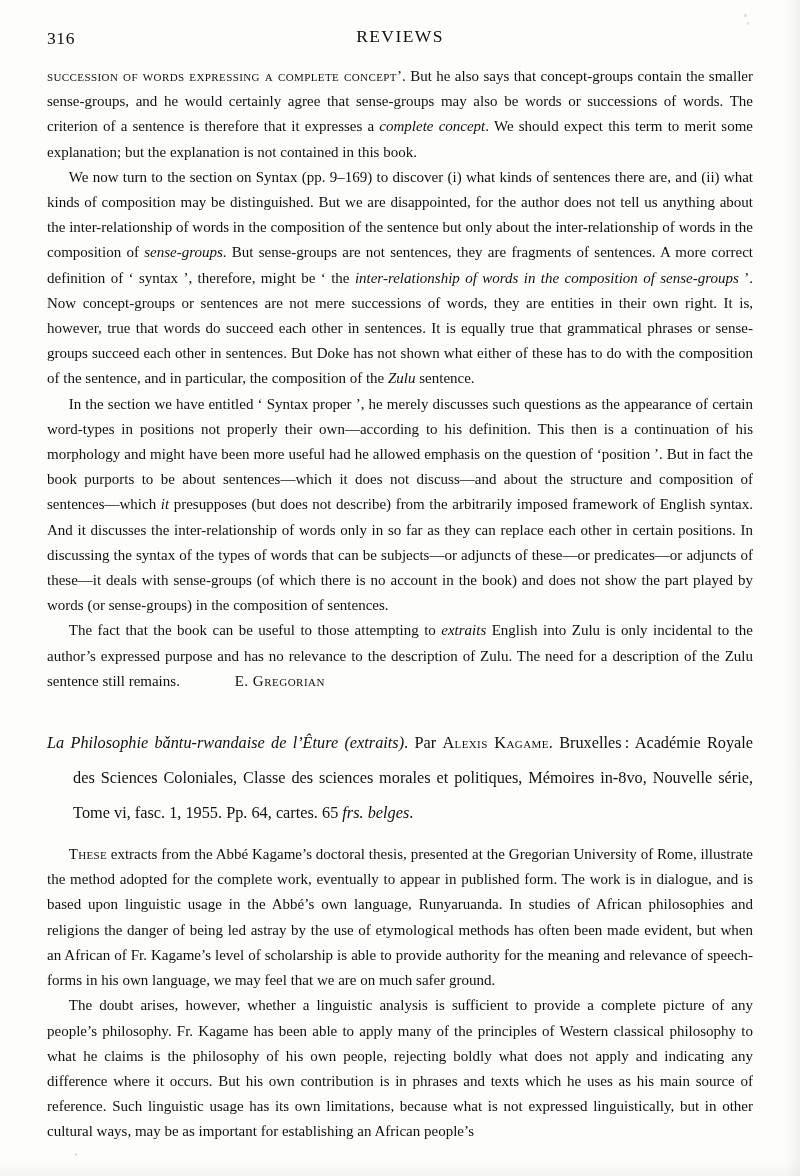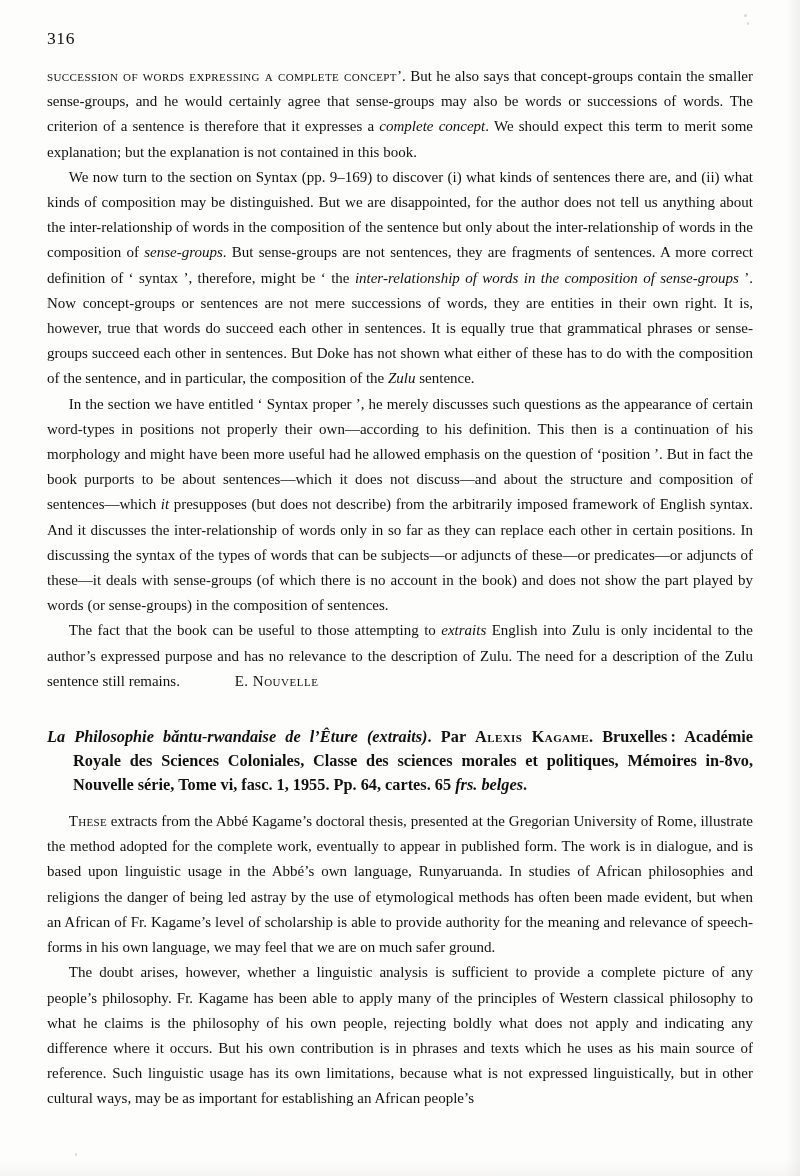--- a/index.html
+++ b/index.html
@@ -84,25 +84,24 @@
     font-variant: small-caps;
     letter-spacing: 0.5px;
     padding-left: 2.2em;
   }
 
   
   .review-head {
     margin-top: 31px;
     margin-bottom: 12px;
     font-size: 16.3px;
-    line-height: 24px;
+    line-height: 35px;
     text-align: justify;
     padding-left: 1.6em;
     text-indent: -1.6em;
-    font-weight: bold;
   }
   .review-head .sc { font-variant: small-caps; letter-spacing: 0.4px; }
 
   
   .speck {
     position: absolute;
     background: #b9b9b4;
     border-radius: 50%;
     opacity: 0.55;
     pointer-events: none;
@@ -124,28 +123,29 @@
 </style>
 </head>
 <body>
 
 <div class="page">
 
   <div class="page-inner">
 
     <div class="running-head">
       <div class="folio">316</div>
+      <div class="head-title">REVIEWS</div>
     </div>
 
     <div class="bodytext">
       <p class="no-indent"><span class="smallcaps">succession of words expressing a complete concept</span>’. But he also says that concept-groups contain the smaller sense-groups, and he would certainly agree that sense-groups may also be words or successions of words. The criterion of a sentence is therefore that it expresses a <span class="ital">complete concept</span>. We should expect this term to merit some explanation; but the explanation is not contained in this book.</p>
       <p class="indent">We now turn to the section on Syntax (pp. 9–169) to discover (i) what kinds of sentences there are, and (ii) what kinds of composition may be distinguished. But we are disappointed, for the author does not tell us anything about the inter-relationship of words in the composition of the sentence but only about the inter-relationship of words in the composition of <span class="ital">sense-groups</span>. But sense-groups are not sentences, they are fragments of sentences. A more correct definition of ‘ syntax ’, therefore, might be ‘ the <span class="ital">inter-relationship of words in the composition of sense-groups</span> ’. Now concept-groups or sentences are not mere successions of words, they are entities in their own right. It is, however, true that words do succeed each other in sentences. It is equally true that grammatical phrases or sense-groups succeed each other in sentences. But Doke has not shown what either of these has to do with the composition of the sentence, and in particular, the composition of the <span class="ital">Zulu</span> sentence.</p>
       <p class="indent">In the section we have entitled ‘ Syntax proper ’, he merely discusses such questions as the appearance of certain word-types in positions not properly their own—according to his definition. This then is a continuation of his morphology and might have been more useful had he allowed emphasis on the question of ‘position ’. But in fact the book purports to be about sentences—which it does not discuss—and about the structure and composition of sentences—which <span class="ital">it</span> presupposes (but does not describe) from the arbitrarily imposed framework of English syntax. And it discusses the inter-relationship of words only in so far as they can replace each other in certain positions. In discussing the syntax of the types of words that can be subjects—or adjuncts of these—or predicates—or adjuncts of these—it deals with sense-groups (of which there is no account in the book) and does not show the part played by words (or sense-groups) in the composition of sentences.</p>
       <p class="indent sig-para">
-        <span>The fact that the book can be useful to those attempting to <span class="ital">extraits</span> English into Zulu is only incidental to the author’s expressed purpose and has no relevance to the description of Zulu. The need for a description of the Zulu sentence still remains.</span><span class="signature">E. Nouvelle</span>
+        <span>The fact that the book can be useful to those attempting to <span class="ital">extraits</span> English into Zulu is only incidental to the author’s expressed purpose and has no relevance to the description of Zulu. The need for a description of the Zulu sentence still remains.</span><span class="signature">E. Gregorian</span>
       </p>
     </div>
 
     <div class="review-head">
       <span class="ital">La Philosophie bǎntu-rwandaise de l’Êture</span><span> </span><span class="ital">(extraits)</span><span>. </span><span>Par</span><span> </span><span class="sc">Alexis Kagame</span><span>. Bruxelles : Académie Royale des Sciences Coloniales, Classe des sciences morales et politiques, Mémoires in-8vo, Nouvelle série, Tome vi, fasc. 1, 1955. Pp. 64, cartes. 65 </span><span class="ital">frs. belges</span><span>.</span>
     </div>
 
     <div class="bodytext">
       <p class="indent"><span class="sc-lead">These</span> extracts from the Abbé Kagame’s doctoral thesis, presented at the Gregorian University of Rome, illustrate the method adopted for the complete work, eventually to appear in published form. The work is in dialogue, and is based upon linguistic usage in the Abbé’s own language, Runyaruanda. In studies of African philosophies and religions the danger of being led astray by the use of etymological methods has often been made evident, but when an African of Fr. Kagame’s level of scholarship is able to provide authority for the meaning and relevance of speech-forms in his own language, we may feel that we are on much safer ground.</p>
       <p class="indent">The doubt arises, however, whether a linguistic analysis is sufficient to provide a complete picture of any people’s philosophy. Fr. Kagame has been able to apply many of the principles of Western classical philosophy to what he claims is the philosophy of his own people, rejecting boldly what does not apply and indicating any difference where it occurs. But his own contribution is in phrases and texts which he uses as his main source of reference. Such linguistic usage has its own limitations, because what is not expressed linguistically, but in other cultural ways, may be as important for establishing an African people’s</p>

